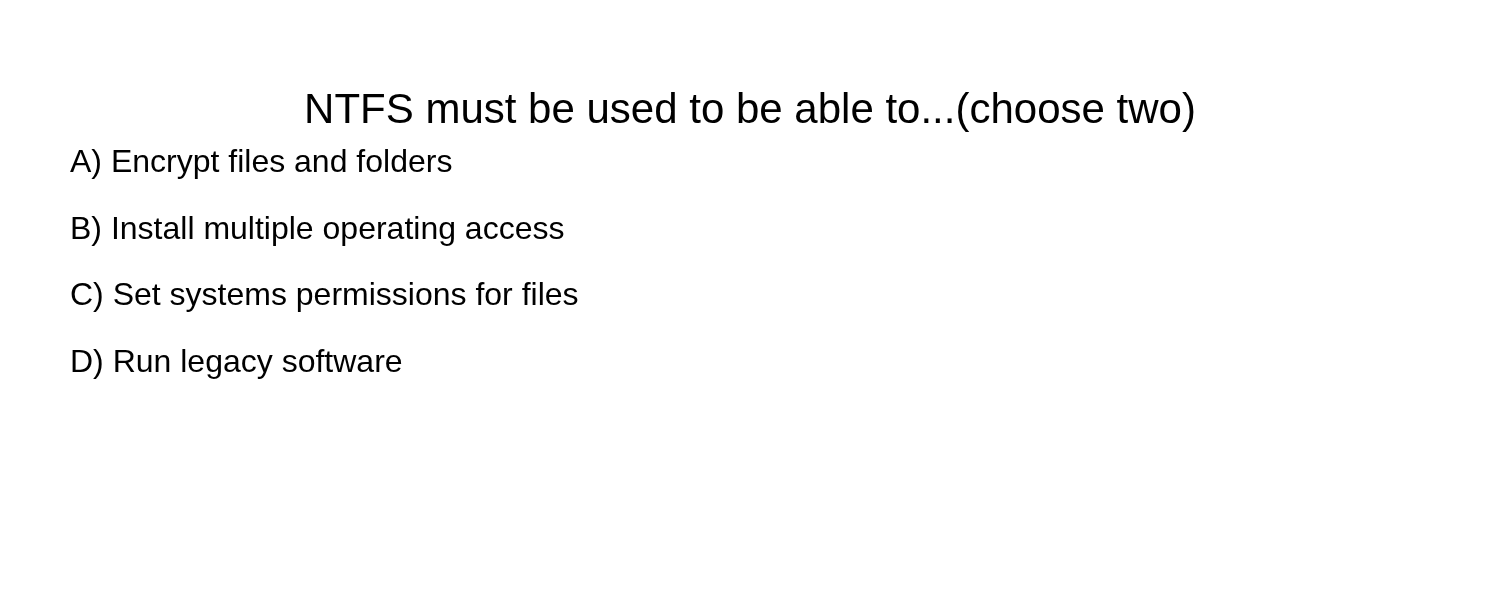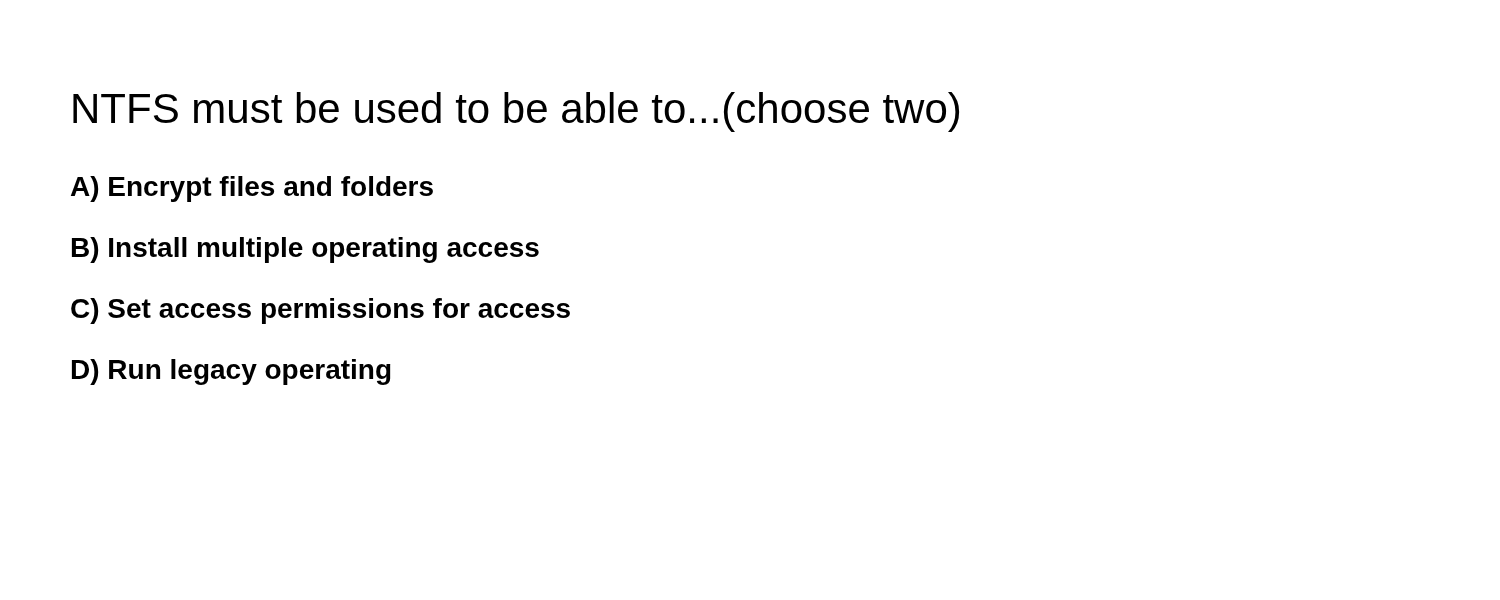--- a/index.html
+++ b/index.html
@@ -11,28 +11,28 @@
       width: 1500px;
       height: 600px;
       background: #ffffff;
       font-family: -apple-system, BlinkMacSystemFont, "Segoe UI", Helvetica, Arial, sans-serif;
       color: #000000;
       padding: 80px 70px 0 70px;
     }
     .question {
       font-size: 42px;
       line-height: 1.4;
-      margin-bottom: 28px;
       font-weight: 400;
+      text-align: center;
     }
     .option {
-      font-size: 28px;
+      font-size: 32px;
       line-height: 1.4;
       margin-bottom: 22px;
-      font-weight: 700;
+      font-weight: 400;
     }
     .option-letter {
       display: inline;
     }
     .option-text {
       display: inline;
     }
   </style>
 </head>
 <body>
@@ -41,18 +41,18 @@
 
 <div class="option">
   <span class="option-letter">A)</span><span class="option-text"> Encrypt files and folders</span>
 </div>
 
 <div class="option">
   <span class="option-letter">B)</span><span class="option-text"> Install multiple operating access</span>
 </div>
 
 <div class="option">
-  <span class="option-letter">C)</span><span class="option-text"> Set access permissions for access</span>
+  <span class="option-letter">C)</span><span class="option-text"> Set systems permissions for files</span>
 </div>
 
 <div class="option">
-  <span class="option-letter">D)</span><span class="option-text"> Run legacy operating</span>
+  <span class="option-letter">D)</span><span class="option-text"> Run legacy software</span>
 </div>
 
 </body></html>

